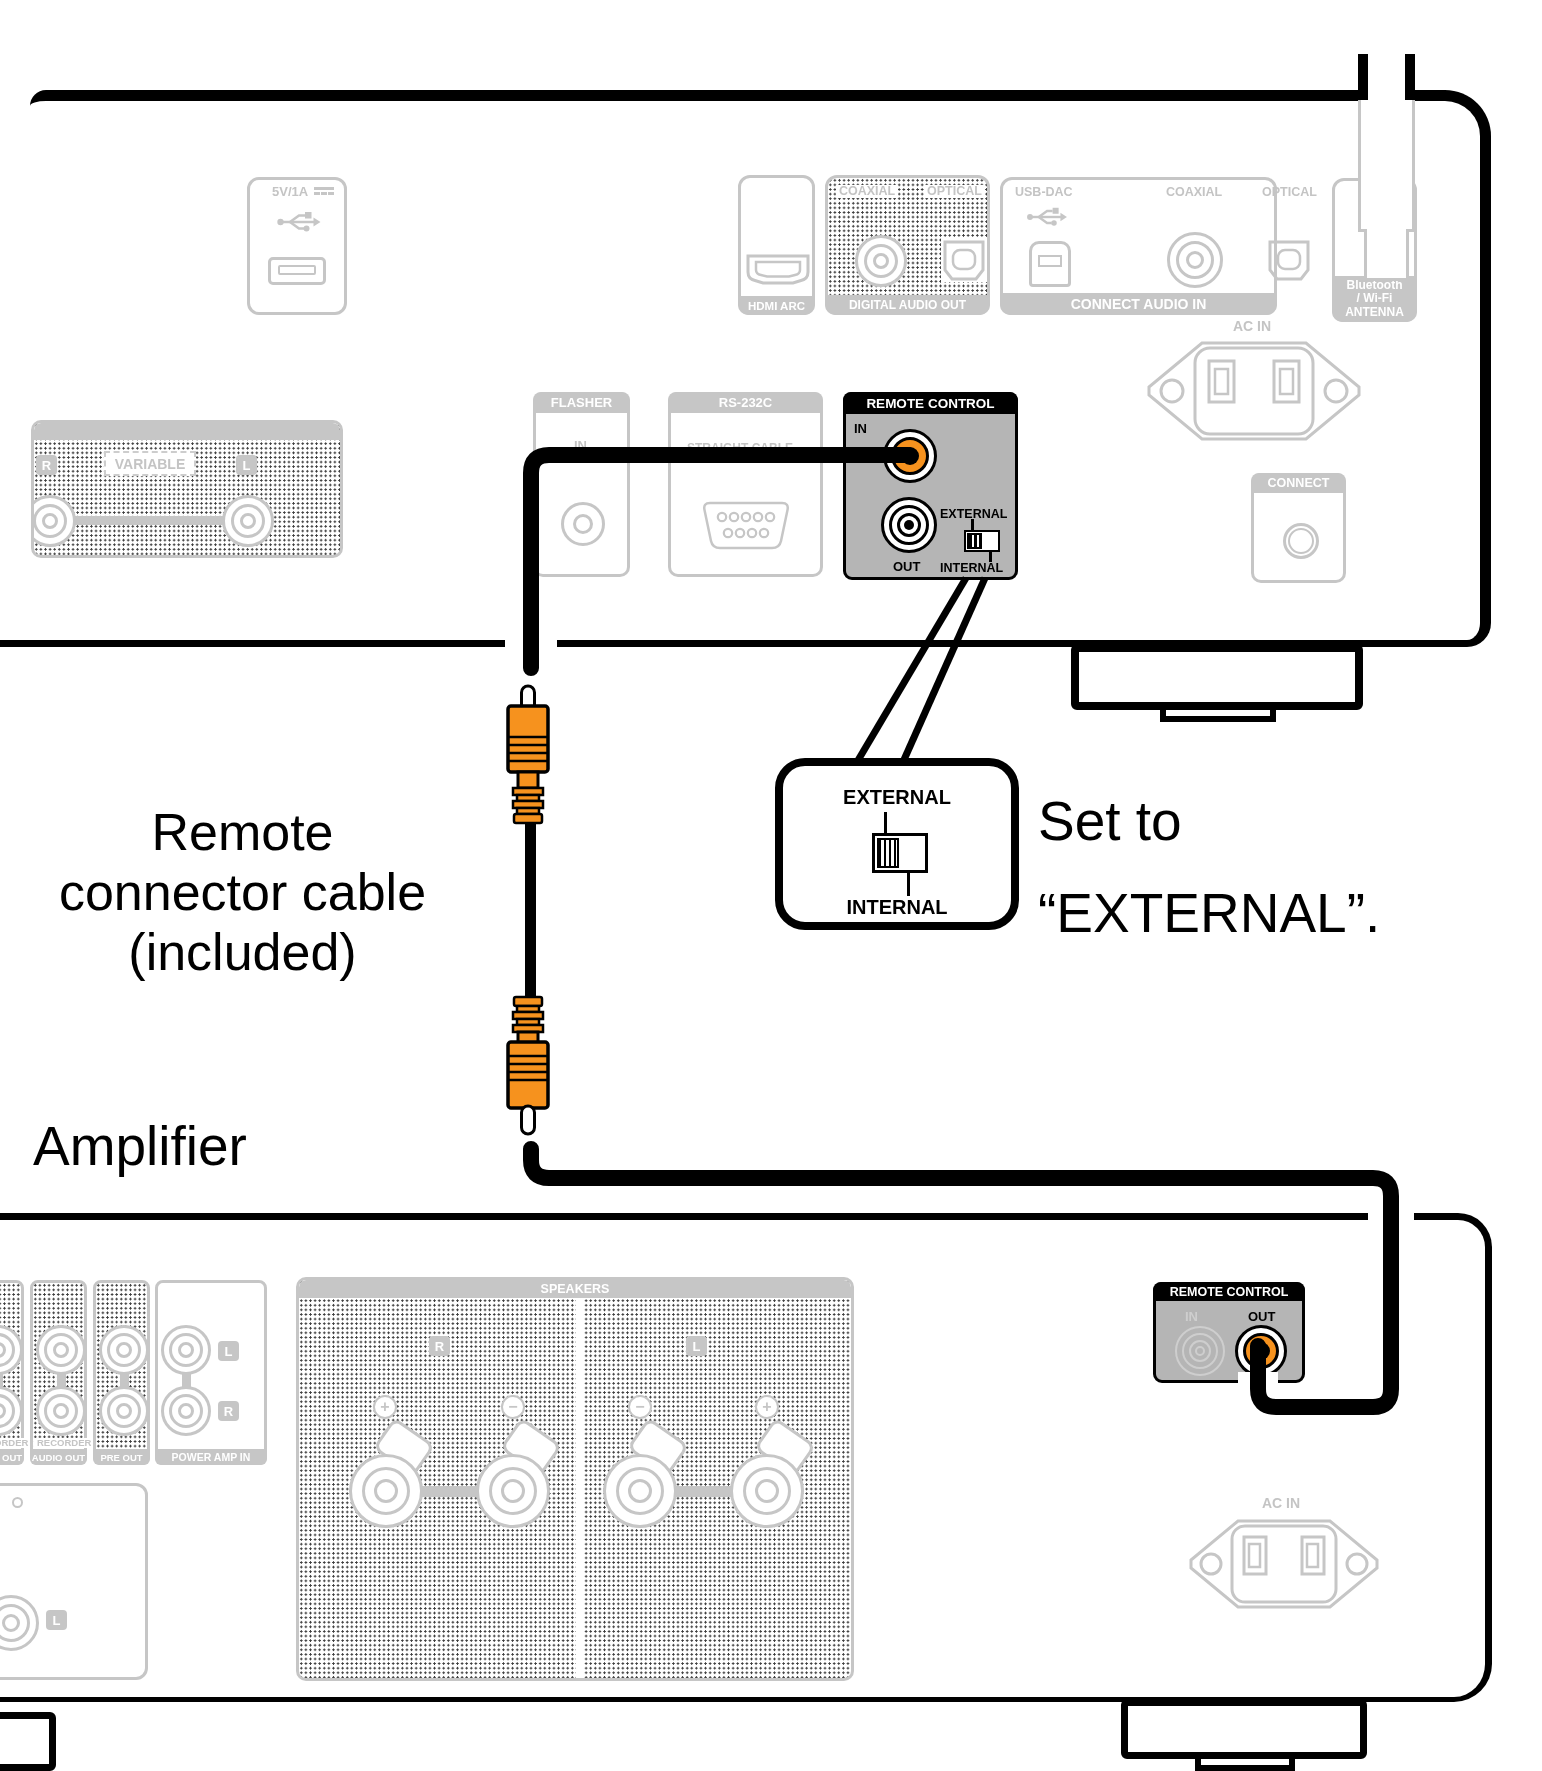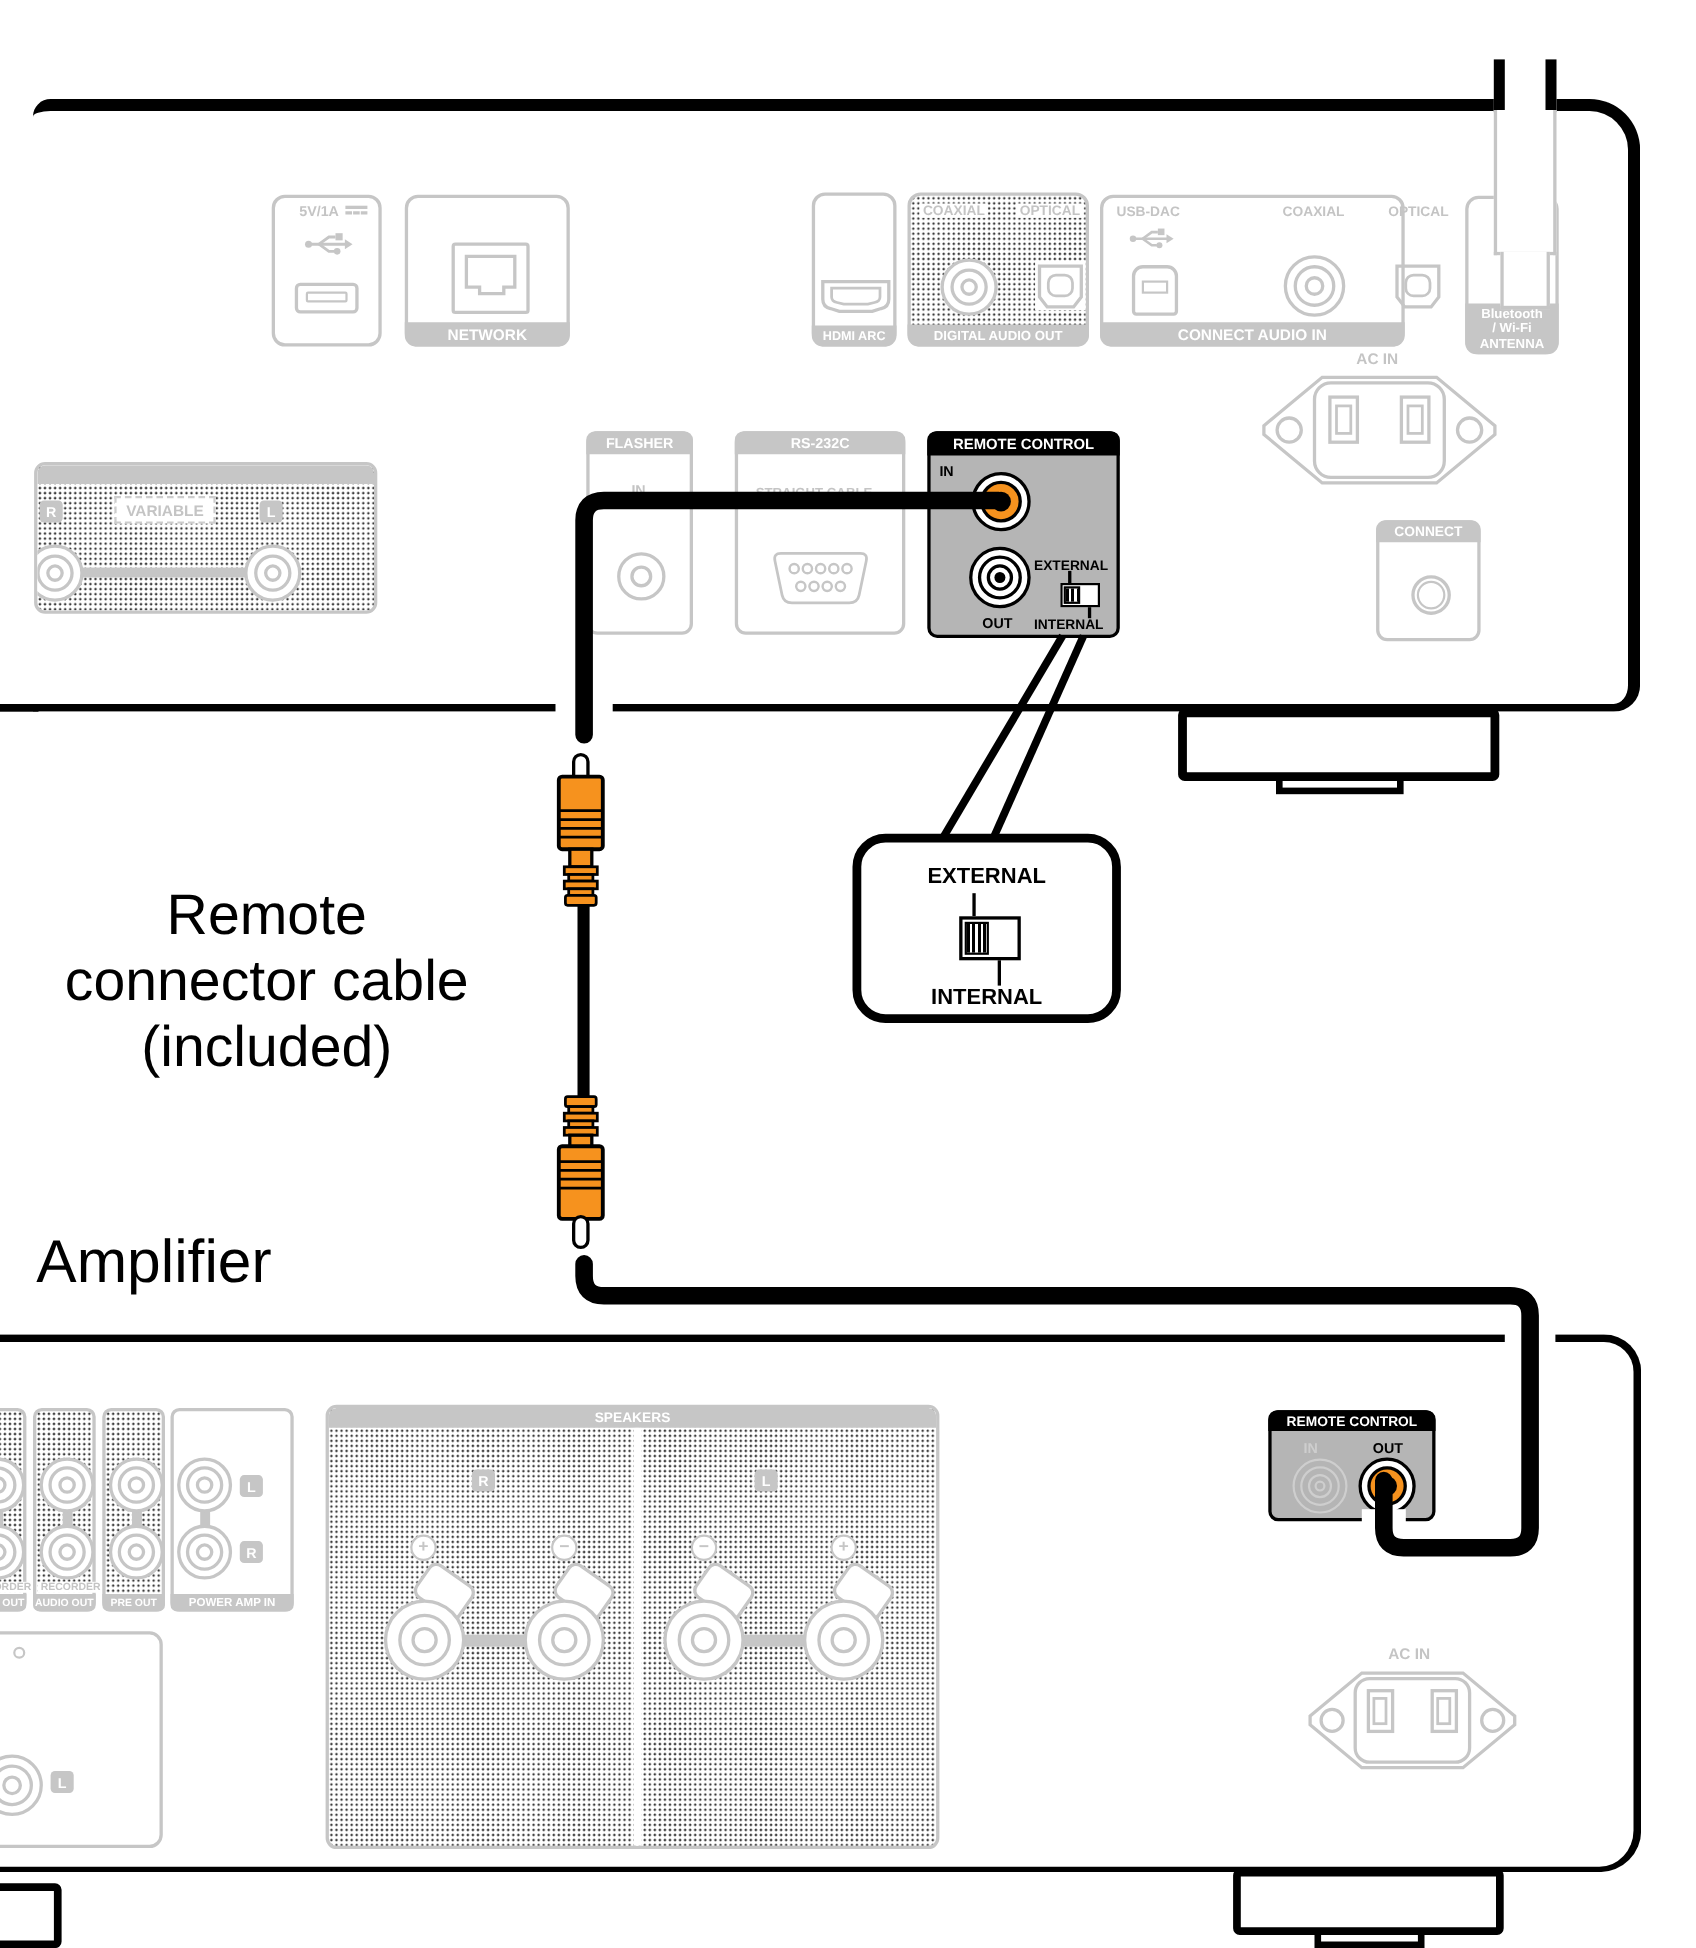--- a/index.html
+++ b/index.html
@@ -73,27 +73,20 @@
       <rect x="29" y="3" width="6.5" height="6.5" fill="#C6C6C6" stroke="none"></rect>
       <path d="M14 13 L23 19.5 H28" stroke-width="2.6"></path>
       <circle cx="30.5" cy="19.5" r="3" fill="#C6C6C6" stroke="none"></circle>
       <path d="M37.5 8.5 L44.5 13 L37.5 17.5 Z" fill="#C6C6C6" stroke="none"></path>
     </svg>
     <div style="position:absolute;left:18px;top:77px;width:58px;height:28px;border:3px solid #C6C6C6;border-radius:5px">
       <div style="position:absolute;left:7px;top:5px;width:38px;height:10px;border:2.5px solid #C6C6C6;border-radius:2px"></div>
     </div>
   </div>
 
-  <div class="gblock" style="left:368px;top:177px;width:150px;height:138px">
-    <svg class="gicon" style="left:39px;top:40px" width="72" height="66" viewBox="0 0 72 66">
-      <rect x="2" y="2" width="68" height="62" rx="2" stroke-width="3"></rect>
-      <path d="M14 13 H58 V41 H48 V47 H26 V41 H14 Z" stroke-width="3"></path>
-    </svg>
-    <div class="band" style="height:22px;font-size:14px">NETWORK</div>
-  </div>
 
   <div class="gblock" style="left:738px;top:175px;width:77px;height:140px">
     <svg class="gicon" style="left:4px;top:75px" width="66" height="34" viewBox="0 0 66 34">
       <path d="M3 3 H63 V19 Q63 26 56 27.5 L48 30 H18 L10 27.5 Q3 26 3 19 Z" stroke-width="3"></path>
       <path d="M11 9 H55 V17 Q55 21 50 22 L44 23.5 H22 L16 22 Q11 21 11 17 Z" stroke-width="2.5"></path>
     </svg>
     <div class="band" style="height:19px;font-size:11.5px">HDMI ARC</div>
   </div>
 
   <div class="gblock dots" style="left:825px;top:175px;width:165px;height:140px">
@@ -237,20 +230,24 @@
       <div class="ring" style="left:29px;top:47px;width:36px;height:36px"></div>
       <div class="ring" style="left:34px;top:52px;width:26px;height:26px;border-width:2.5px"></div>
     </div>
   </div>
 
   <div class="t-mid" style="left:35px;top:802px;width:415px">
     <div>Remote</div>
     <div>connector cable</div>
     <div>(included)</div>
   </div>
+  <div class="t-big" style="left:1038px;top:775px;line-height:92px">
+    <div>Set to</div>
+    <div>“EXTERNAL”.</div>
+  </div>
 
   <div class="callout" style="left:775px;top:758px;width:244px;height:172px">
     <div style="position:absolute;left:0;top:20px;width:100%;text-align:center;font-size:20px;font-weight:bold">EXTERNAL</div>
     <div class="blk" style="left:101px;top:46px;width:3px;height:21px"></div>
     <div style="position:absolute;left:89px;top:67px;width:56px;height:40px;background:#fff;border:3px solid #000">
       <div class="hatch" style="left:2px;top:2px;width:22px;height:30px"></div>
     </div>
     <div class="blk" style="left:124px;top:107px;width:3px;height:23px"></div>
     <div style="position:absolute;left:0;top:130px;width:100%;text-align:center;font-size:20px;font-weight:bold">INTERNAL</div>
   </div>

